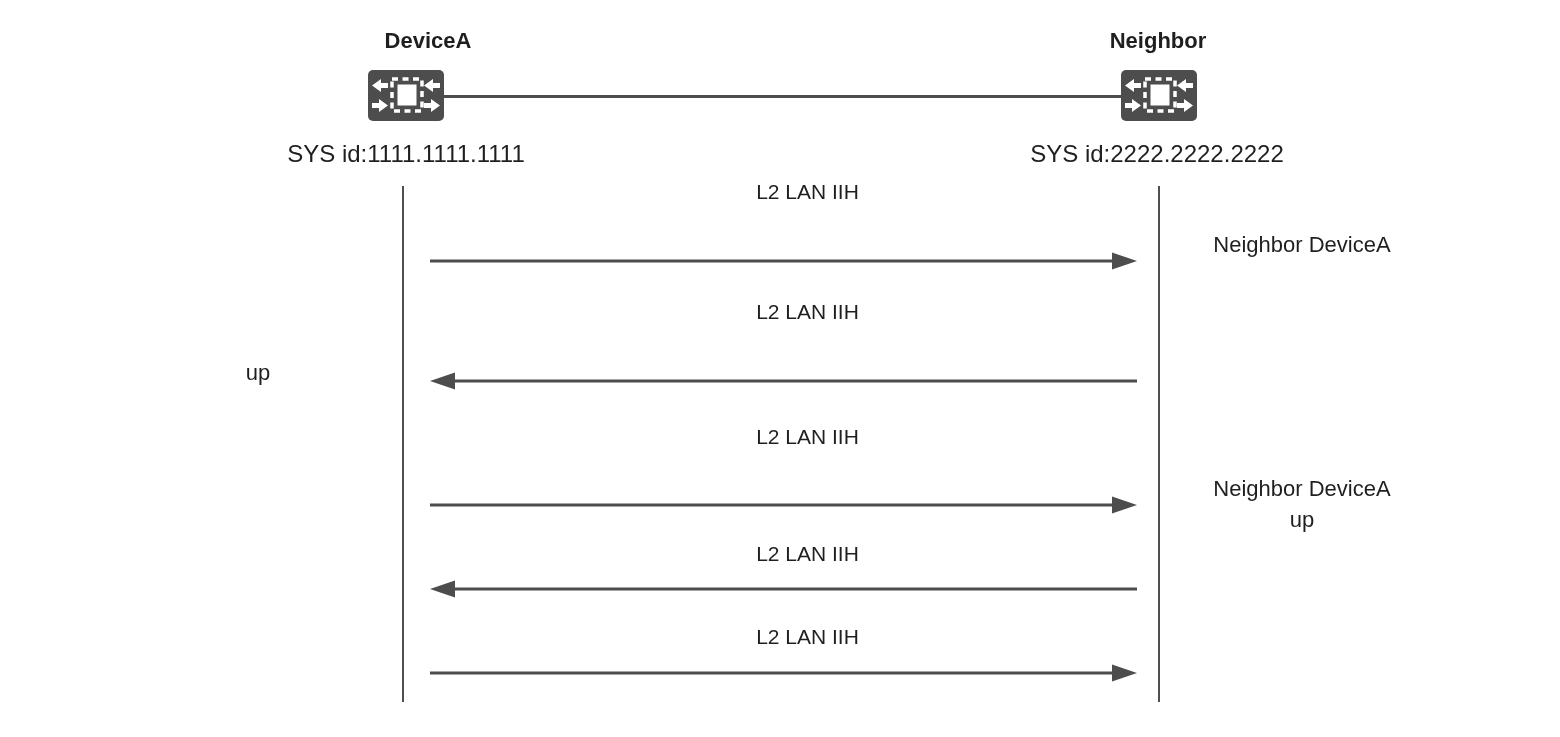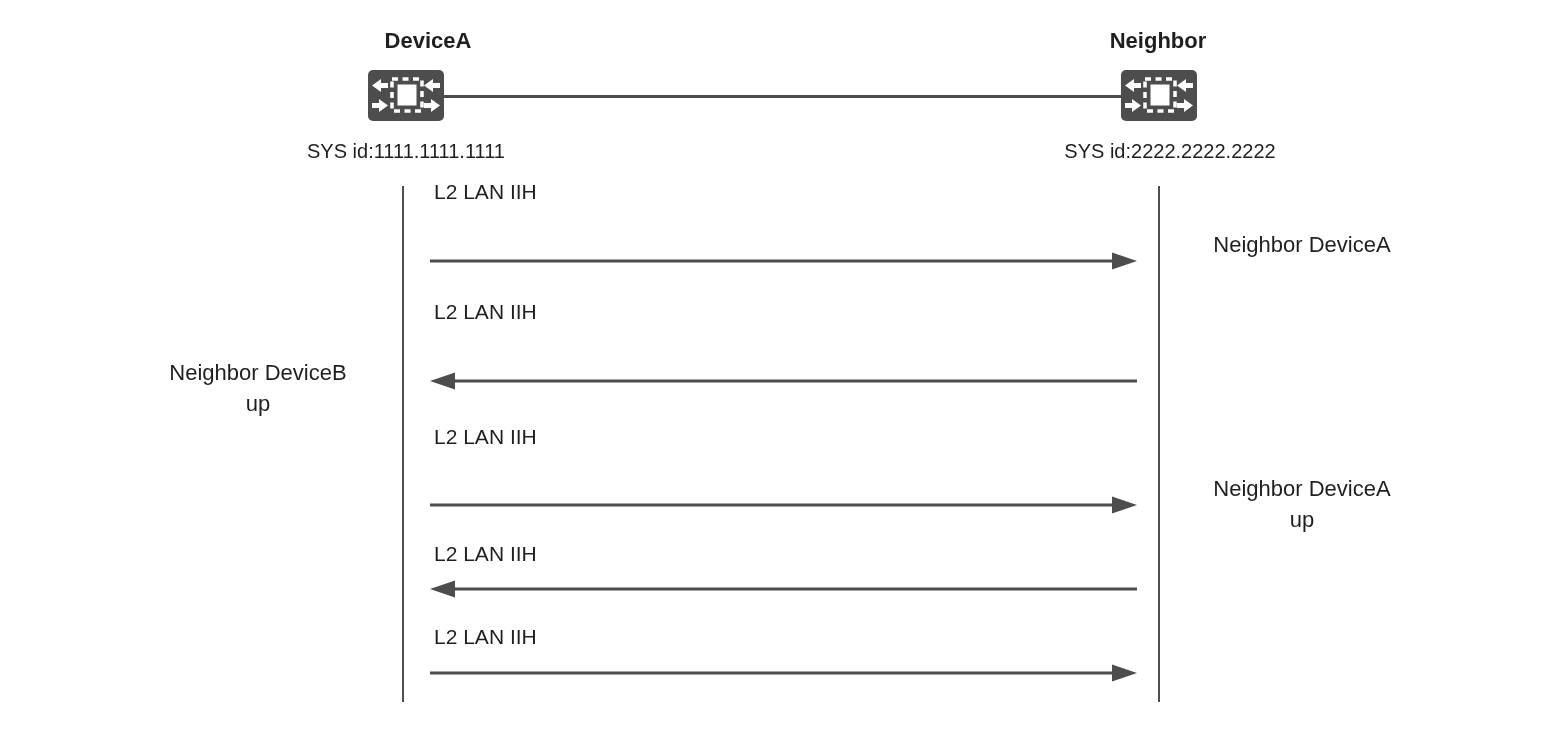--- a/index.html
+++ b/index.html
@@ -21,39 +21,39 @@
   .abs { position: absolute; }
   .centered { transform: translateX(-50%); }
 
   .device-name {
     font-size: 22px;
     font-weight: 700;
     white-space: nowrap;
     text-align: center;
   }
   .sys-id {
-    font-size: 20px;
+    font-size: 24px;
     white-space: nowrap;
     text-align: center;
   }
   .device-icon { display: block; }
 
   .connector {
     height: 3px;
     background: #4d4d4d;
   }
   .lifeline {
     width: 2px;
     background: #4f4f4f;
   }
 
   .msg-text {
-    left: 434px;
+    left: 454px;
     width: 707px;
-    text-align: left;
+    text-align: center;
     font-size: 21px;
     line-height: 31px;
     white-space: nowrap;
   }
   .msg-arrow { left: 430px; }
 
   .annotation {
     text-align: center;
     font-size: 22px;
     line-height: 31px;
@@ -106,21 +106,21 @@
   <div class="abs centered device-name" style="left:418px; top:28px;margin-left:10px;">DeviceA</div>
   <svg class="abs device-icon" style="left:368px; top:70px;" width="76" height="51" viewBox="0 0 76 51">
     <use href="#switch-icon-def"></use>
   </svg>
   <div class="abs centered sys-id" style="left:406px; top:140px;">SYS id:1111.1111.1111</div>
 
   <div class="abs centered device-name" style="left:1158px; top:28px;">Neighbor</div>
   <svg class="abs device-icon" style="left:1121px; top:70px;" width="76" height="51" viewBox="0 0 76 51">
     <use href="#switch-icon-def"></use>
   </svg>
-  <div class="abs centered sys-id" style="left:1157px; top:140px;margin-left:13px;">SYS id:2222.2222.2222</div>
+  <div class="abs centered sys-id" style="left:1157px; top:140px;">SYS id:2222.2222.2222</div>
 
   <div class="abs connector" style="left:444px; top:95px; width:677px;"></div>
 
   <div class="abs lifeline" style="left:402px; top:186px; height:516px;"></div>
   <div class="abs lifeline" style="left:1158px; top:186px; height:516px;"></div>
 
   <div class="abs msg-text m1-text">
     <div>L2 LAN IIH</div>
   </div>
   <svg class="abs msg-arrow m1-arrow" width="707" height="20">
@@ -152,21 +152,20 @@
     <div>L2 LAN IIH</div>
   </div>
   <svg class="abs msg-arrow m5-arrow" width="707" height="20">
     <use href="#arrow-right-def"></use>
   </svg>
 
   <div class="abs centered annotation ann1">
     <div>Neighbor DeviceA</div>
   </div>
   <div class="abs centered annotation ann2">
-    <div>Neighbor DeviceB</div>
     <div>up</div>
   </div>
   <div class="abs centered annotation ann3">
     <div>Neighbor DeviceA</div>
     <div>up</div>
   </div>
 
 </div>
 
 </body></html>

